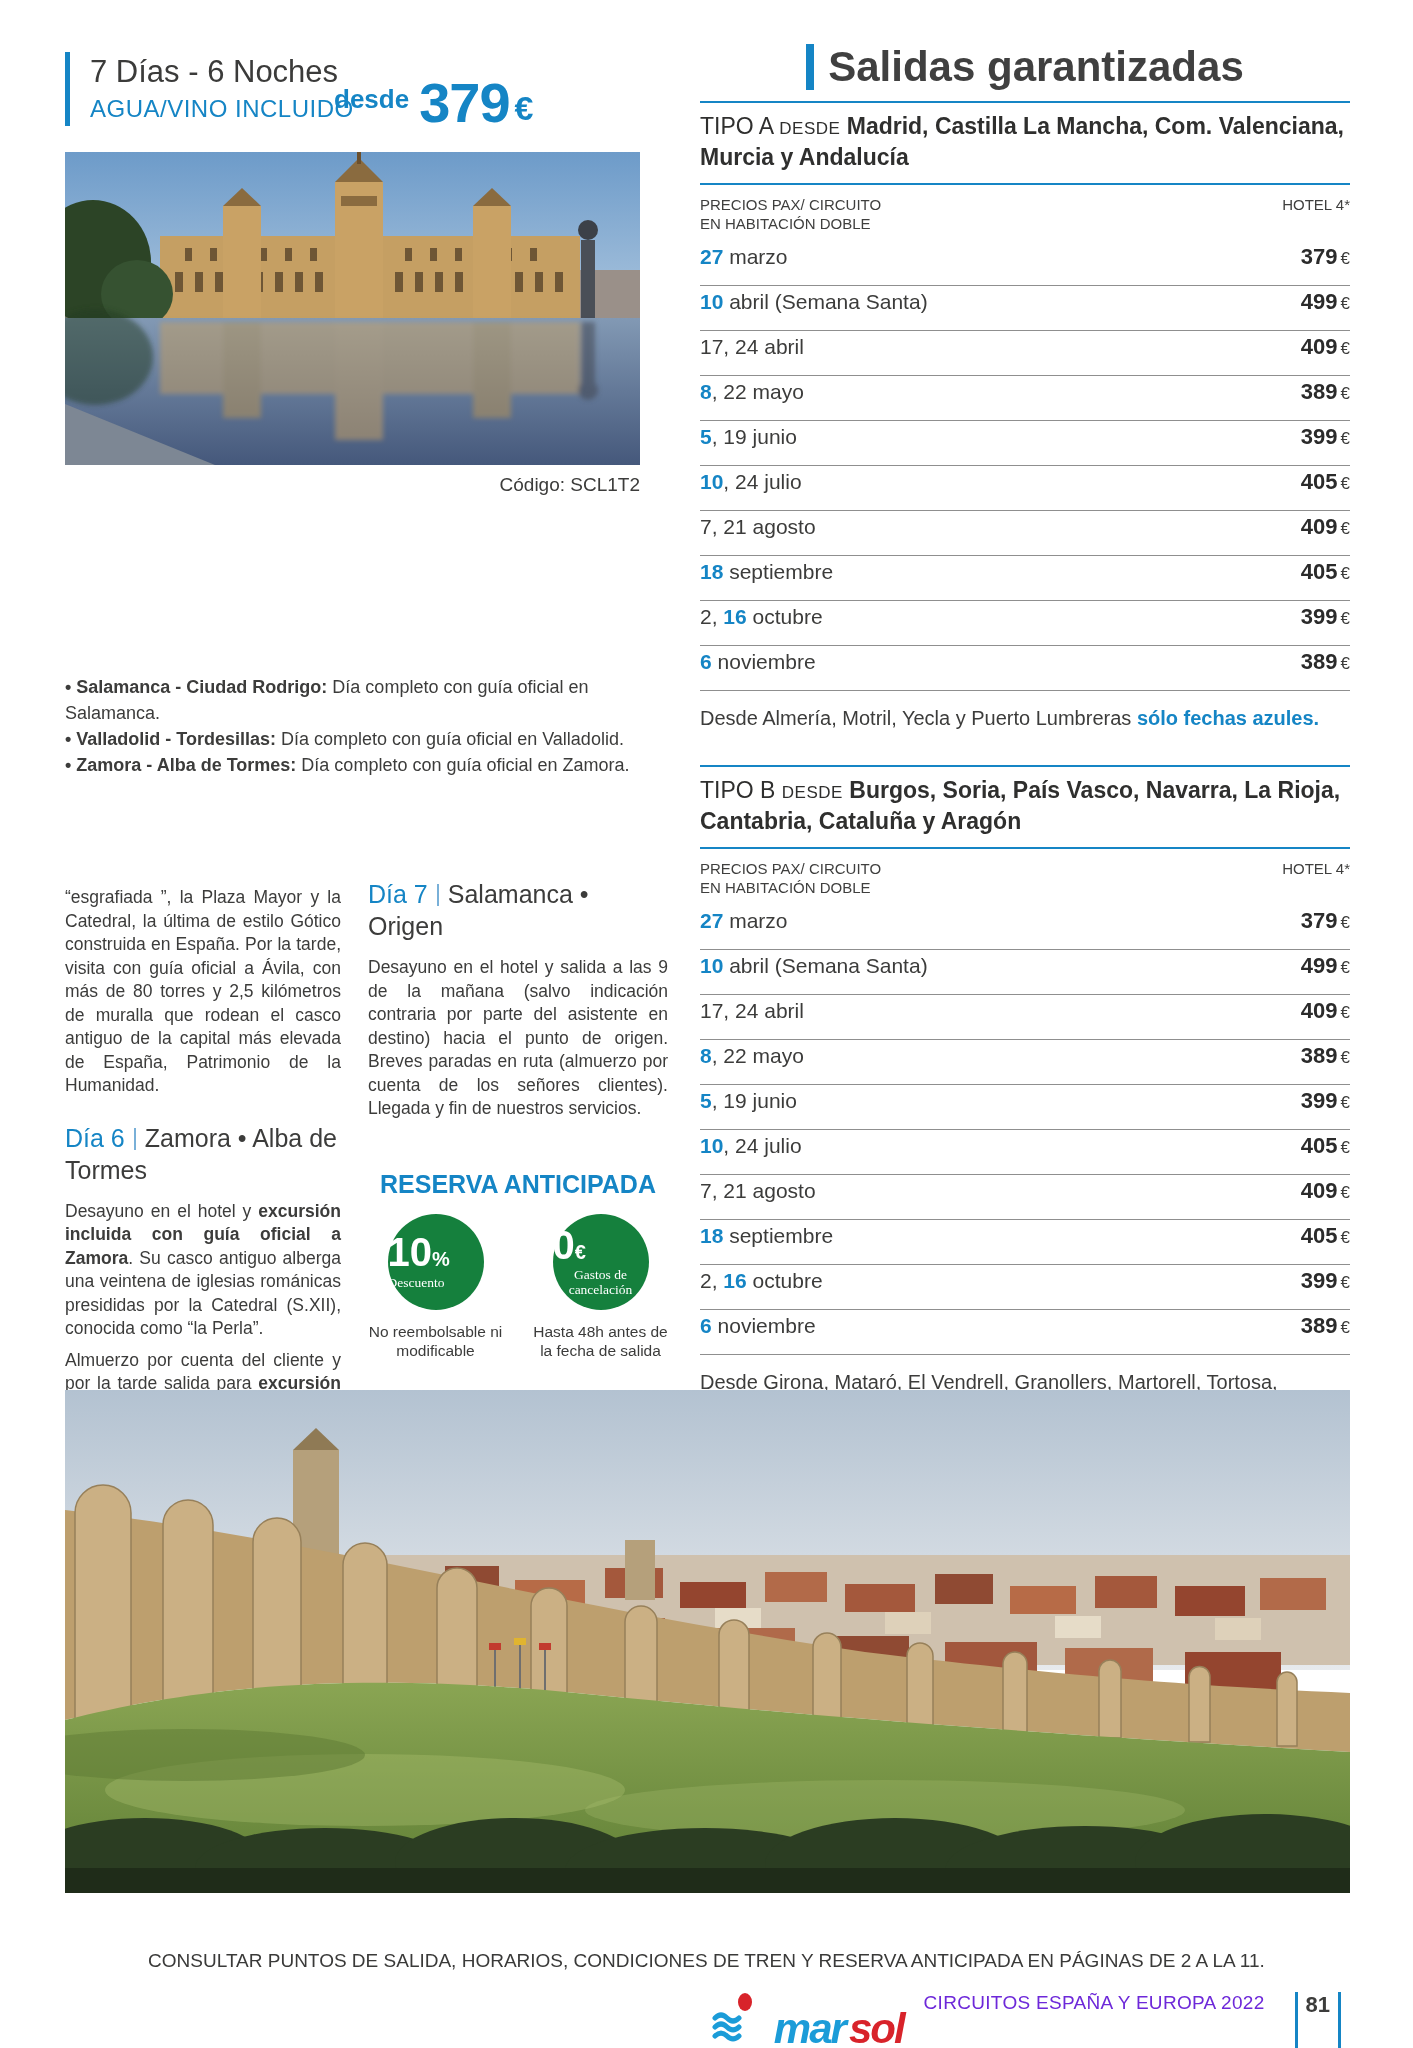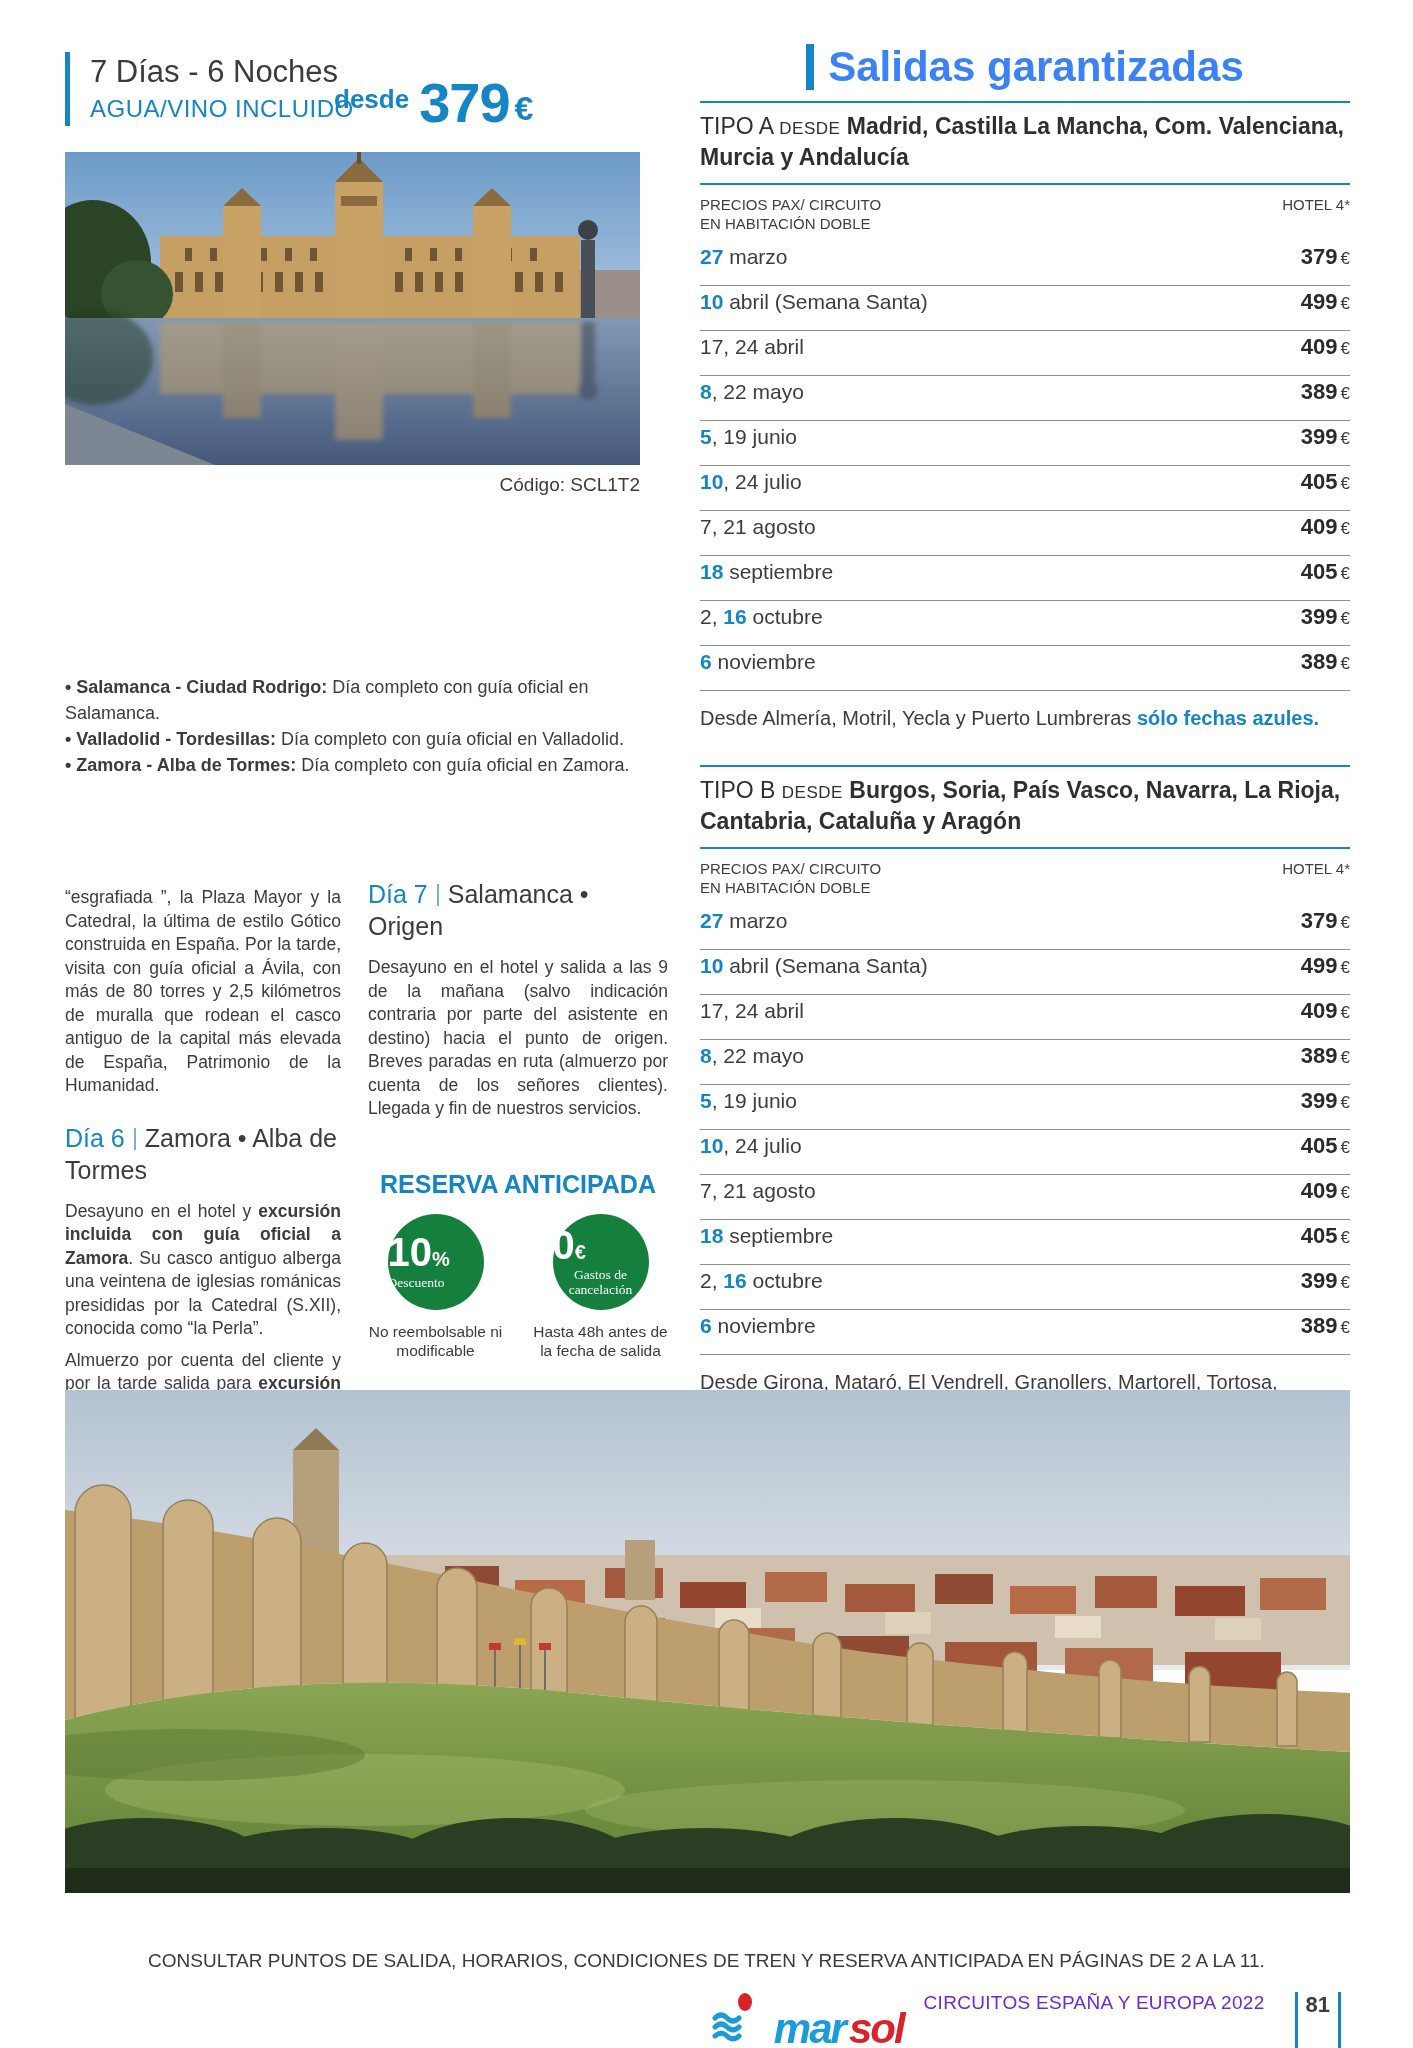--- a/index.html
+++ b/index.html
@@ -11,21 +11,21 @@
   .hdr-left{position:absolute;left:65px;top:52px;border-left:5px solid #1585c5;padding-left:20px;}
   .hdr-title{font-size:31px;font-weight:normal;color:#3b3b3a;line-height:40px;margin:0;}
   .hdr-sub{font-size:24px;color:#1585c5;line-height:34px;letter-spacing:0.5px;}
   .price-box{position:absolute;left:334px;top:70px;color:#1585c5;white-space:nowrap;}
   .price-desde{font-size:26px;font-weight:bold;vertical-align:14px;}
   .price-val{font-size:56px;font-weight:bold;letter-spacing:-1px;margin-left:10px;}
   .price-cur{font-size:34px;font-weight:bold;margin-left:5px;vertical-align:2px;}
   
   .hdr-right{position:absolute;left:700px;top:44px;width:650px;text-align:center;}
   .hdr-right .bar-wrap{display:inline-block;border-left:8px solid #1585c5;padding-left:14px;
-    font-size:42px;font-weight:bold;color:#3b82f6;line-height:46px;}
+    font-size:42px;font-weight:bold;color:#404040;line-height:46px;}
   
   .photo-top{position:absolute;left:65px;top:152px;width:575px;height:313px;}
   .photo-bottom{position:absolute;left:65px;top:1390px;width:1285px;height:503px;}
   .photo-top svg,.photo-bottom svg{display:block;width:100%;height:100%;}
   .codigo{position:absolute;left:65px;top:474px;width:575px;text-align:right;font-size:19px;color:#3c3c3b;}
   
   .excursions{position:absolute;left:65px;top:658px;width:610px;}
   .excursions h2{margin:0;font-size:27px;font-weight:bold;color:#1585c5;letter-spacing:0.2px;}
   .excursions ul{list-style:none;margin:16px 0 0;padding:0;font-size:18px;line-height:26px;color:#3c3c3b;}
   .excursions li::before{content:"• ";font-weight:bold;}

